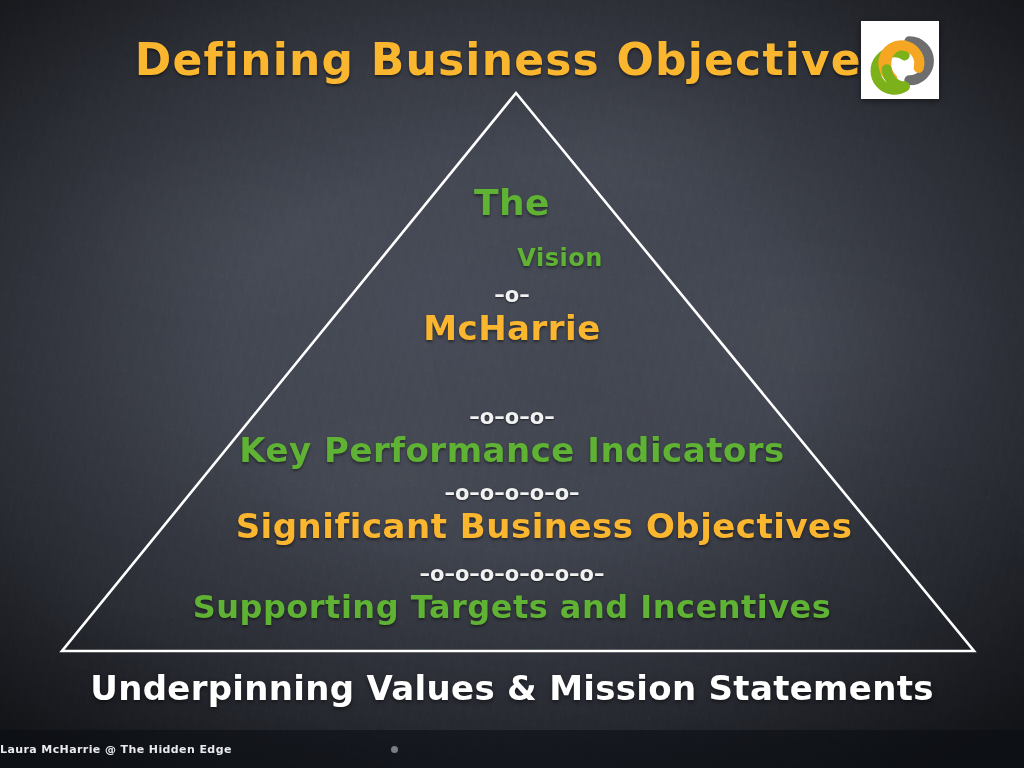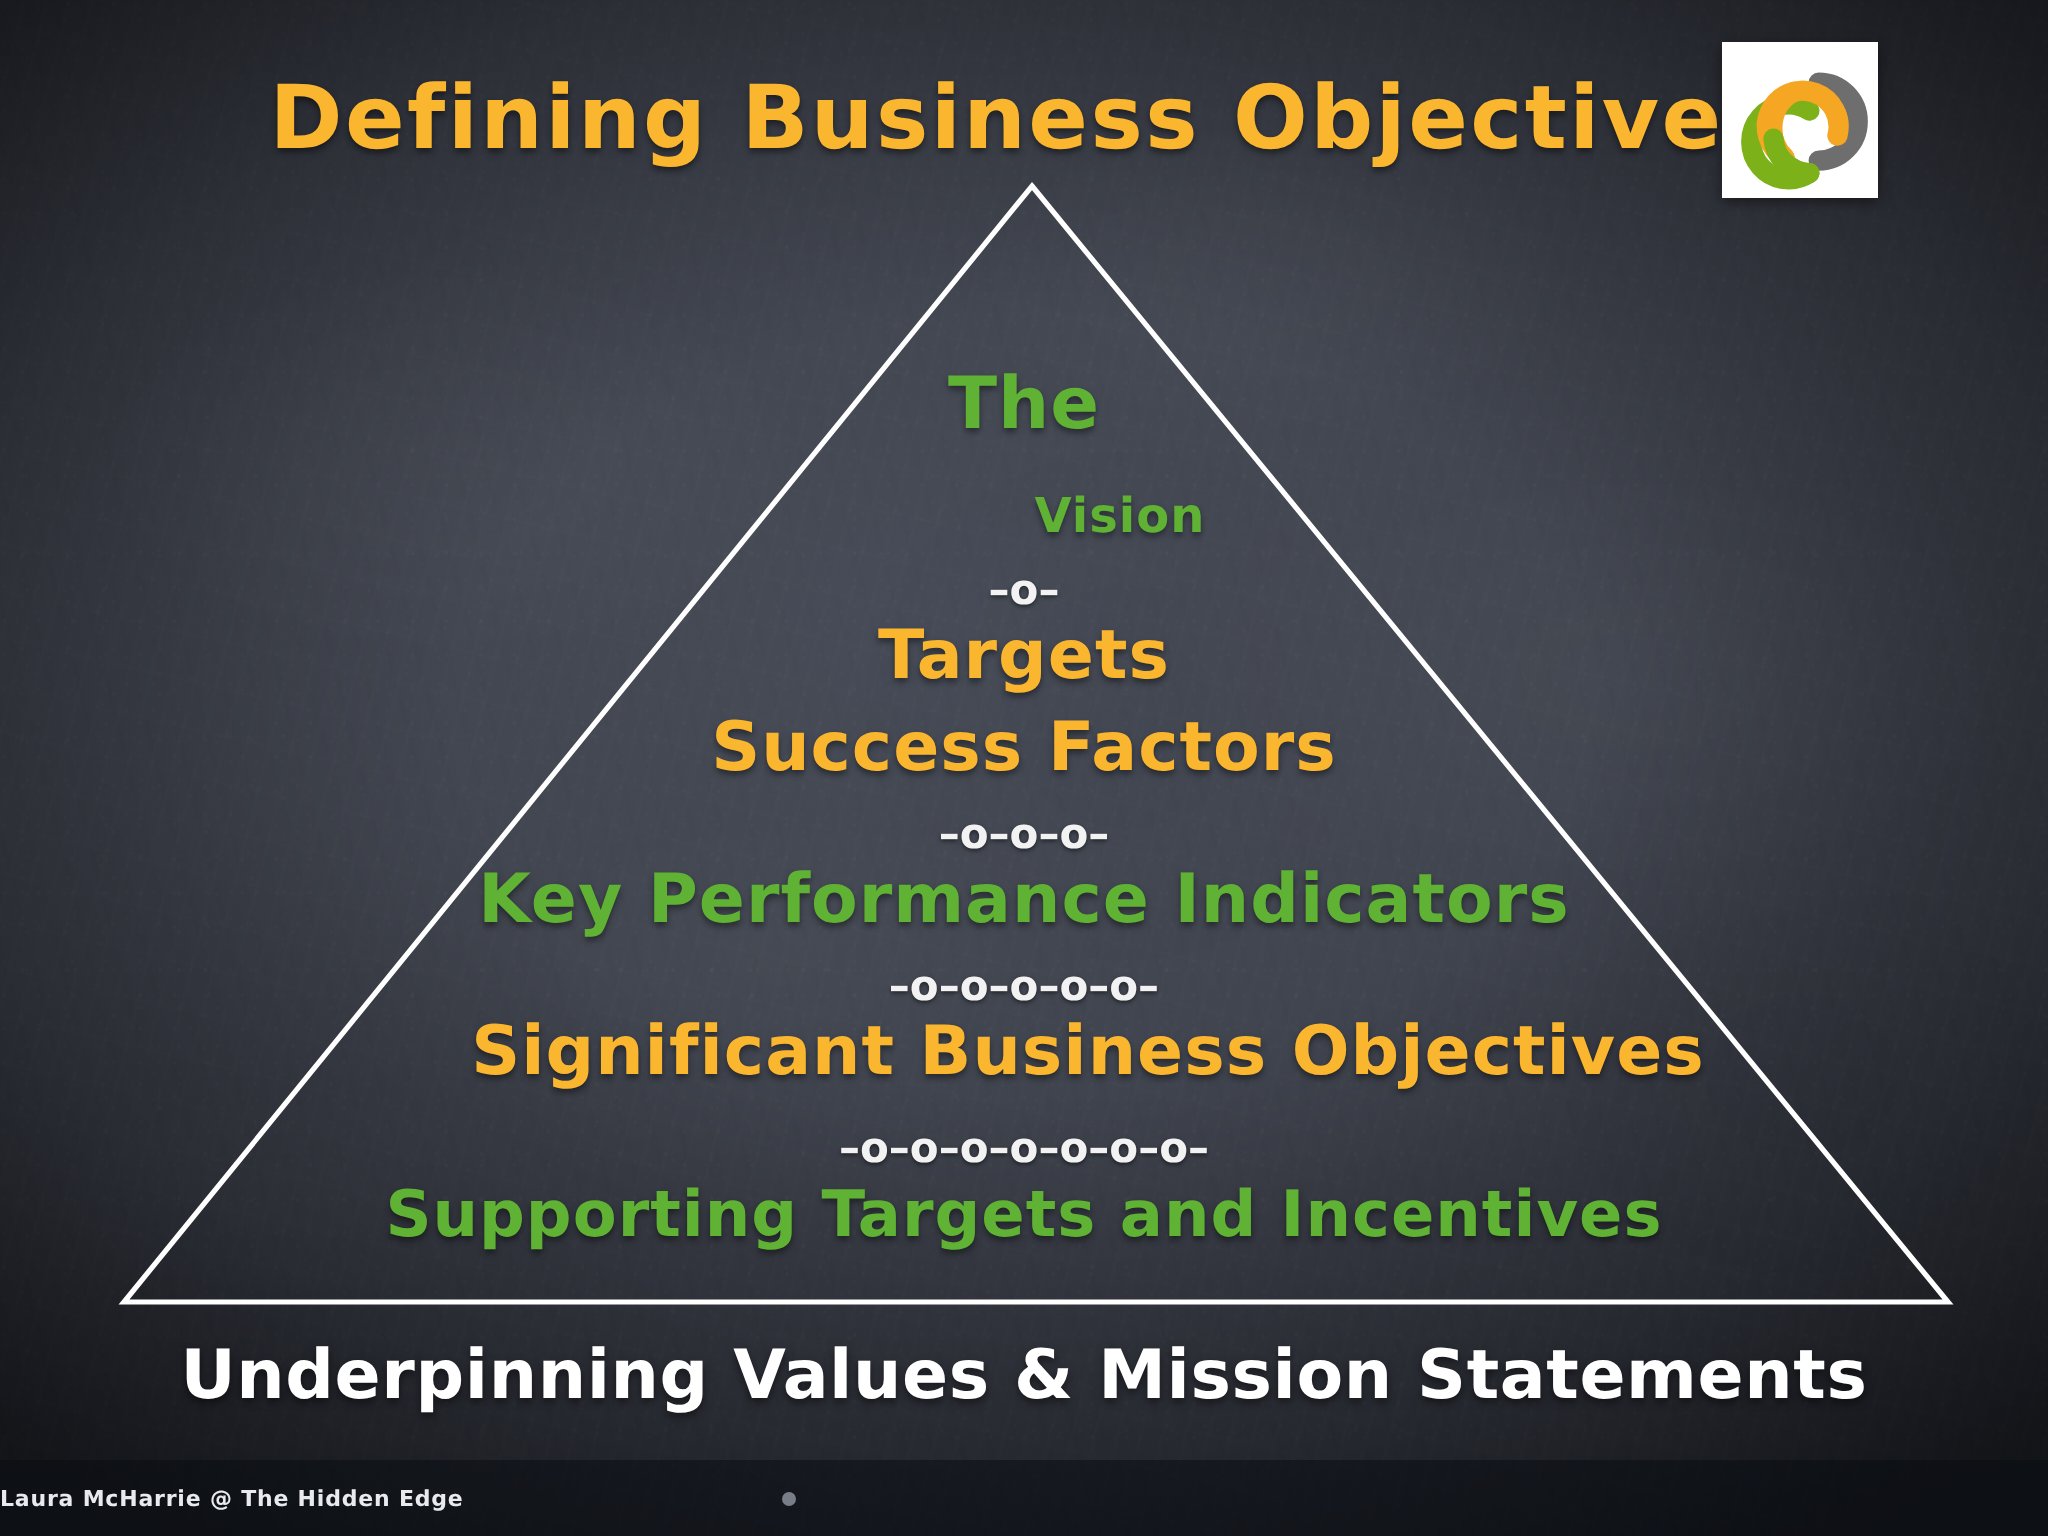--- a/index.html
+++ b/index.html
@@ -223,22 +223,21 @@
     <polygon points="516,93 974,651 62,651" fill="none" stroke="#FFFFFF" stroke-width="2.6" stroke-linejoin="miter"></polygon>
   </svg>
 
   <div class="stack">
 
     <div class="row tier green r-vision1">The</div>
     <div class="row tier green r-vision2">Vision</div>
 
     <div class="row sep r-sep1">–o–</div>
 
-    <div class="row tier orange r-csf1">Targets</div>
-    <div class="row tier orange r-csf2">Success Factors</div>
+    <div class="row tier orange r-csf1">McHarrie</div>
 
     <div class="row tier green r-kpi">Key Performance Indicators</div>
 
     <div class="row sep r-sep2">–o–o–o–</div>
 
     <div class="row sep r-sep3">–o–o–o–o–o–</div>
 
     <div class="row tier orange r-sbo">Significant Business Objectives</div>
 
     <div class="row sep r-sep4">–o–o–o–o–o–o–o–</div>

